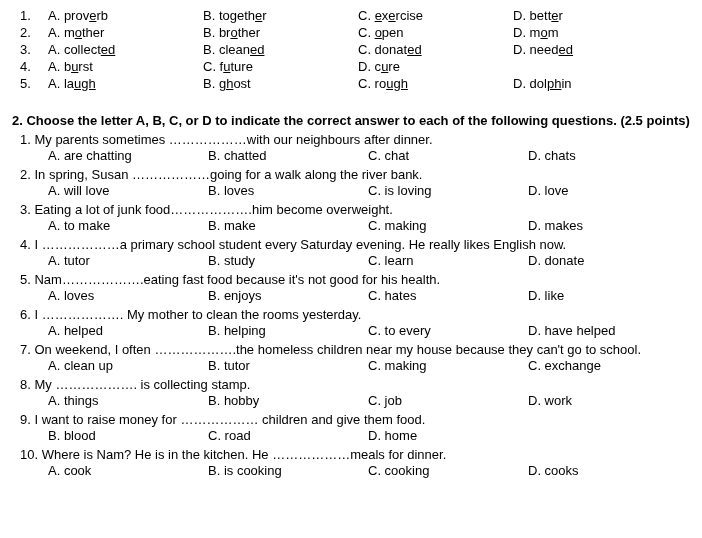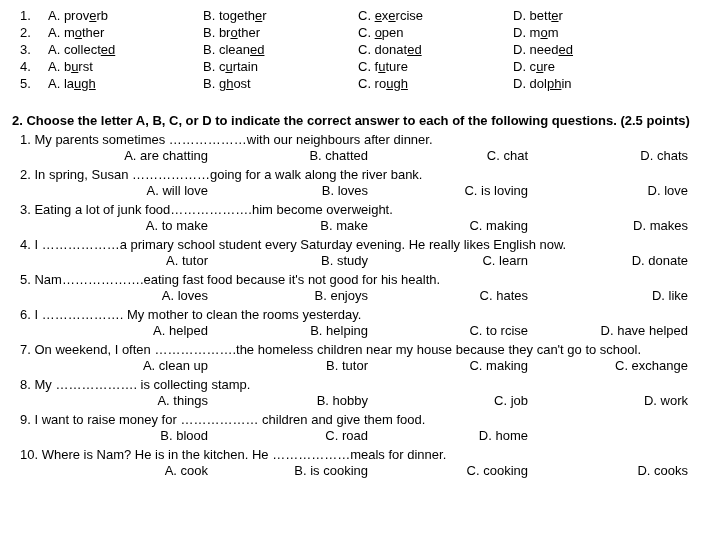--- a/index.html
+++ b/index.html
@@ -48,21 +48,20 @@
       margin-bottom: 1px;
       padding-left: 8px;
     }
     .section2-answers {
       display: flex;
       padding-left: 36px;
       margin-bottom: 4px;
     }
     .s2-ans {
       min-width: 160px;
-      text-align: right;
     }
   </style>
 </head>
 <body>
 
 <div>
 
 
   <div>
 
@@ -93,21 +92,20 @@
         <span class="q-option">B. clean<span class="underline">ed</span></span>
         <span class="q-option">C. donat<span class="underline">ed</span></span>
         <span class="q-option">D. need<span class="underline">ed</span></span>
       </div>
     </div>
 
     <div class="question-row">
       <span class="q-num">4.</span>
       <div class="q-options">
         <span class="q-option">A. b<span class="underline">u</span>rst</span>
-        <span class="q-option">B. c<span class="underline">u</span>rtain</span>
         <span class="q-option">C. f<span class="underline">u</span>ture</span>
         <span class="q-option">D. c<span class="underline">u</span>re</span>
       </div>
     </div>
 
     <div class="question-row">
       <span class="q-num">5.</span>
       <div class="q-options">
         <span class="q-option">A. la<span class="underline">ugh</span></span>
         <span class="q-option">B. <span class="underline">gh</span>ost</span>
@@ -160,21 +158,21 @@
       <span class="s2-ans">A. loves</span>
       <span class="s2-ans">B. enjoys</span>
       <span class="s2-ans">C. hates</span>
       <span class="s2-ans">D. like</span>
     </div>
 
     <div class="section2-q">6. I ………………. My mother to clean the rooms yesterday.</div>
     <div class="section2-answers">
       <span class="s2-ans">A. helped</span>
       <span class="s2-ans">B. helping</span>
-      <span class="s2-ans">C. to rcise</span>
+      <span class="s2-ans">C. to every</span>
       <span class="s2-ans">D. have helped</span>
     </div>
 
     <div class="section2-q">7. On weekend, I often ……………….the homeless children near my house because they can't go to school.</div>
     <div class="section2-answers" style="flex-wrap:wrap;">
       <span class="s2-ans">A. clean up</span>
       <span class="s2-ans">B. tutor</span>
       <span class="s2-ans">C. making</span>
       <span class="s2-ans">C. exchange</span>
     </div>

